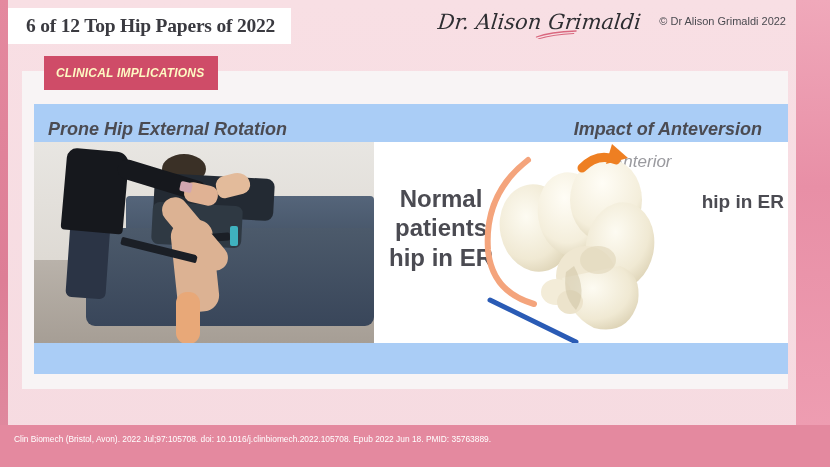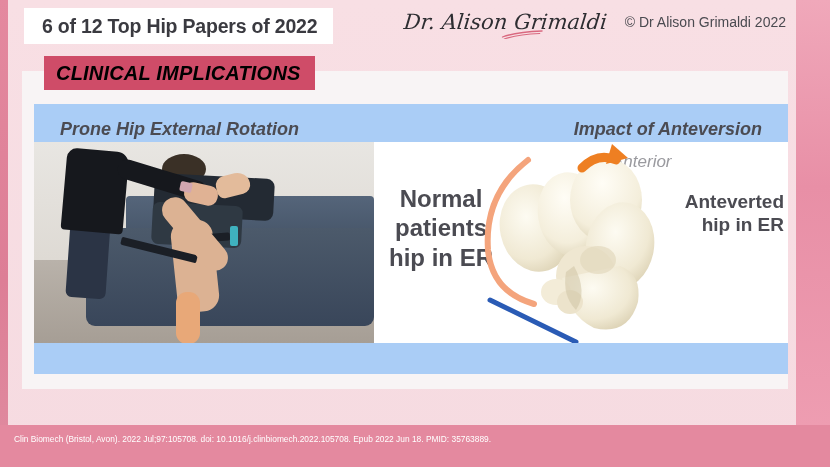--- a/index.html
+++ b/index.html
@@ -19,78 +19,79 @@
     position:absolute; left:0; top:0; width:8px; height:467px;
     background:linear-gradient(180deg,#e4899f 0%, #dd7e96 60%, #e08ba0 100%);
   }
   .edge-right {
     position:absolute; right:0; top:0; width:34px; height:467px;
     background:linear-gradient(180deg,#f0a8ba 0%, #e88fa6 40%, #ef9fb3 100%);
   }
 
   
   .title-chip {
-    position:absolute; left:24px; top:8px;
+    position:absolute; left:8px; top:8px;
     height:36px;
     background:#ffffff;
     display:flex; align-items:center;
     padding:0 16px 0 18px;
     font-size:19.5px; font-weight:bold; color:#3a3a40;
     letter-spacing:-0.2px;
+    font-family:Liberation Serif, serif;
   }
   .brand {
     position:absolute; right:44px; top:10px;
     display:flex; align-items:center; gap:14px;
   }
   .signature {
     font-family:"DejaVu Serif", serif;
     font-style:italic;
     font-size:21px;
     color:#2e2e32;
     position:relative;
     padding-right:4px;
     white-space:nowrap;
     transform:skewX(-6deg);
   }
   .sig-flourish {
     position:absolute; left:48%; bottom:-5px; width:42px; height:9px;
   }
   .brandtext { line-height:1.45; }
-  .brandtext .c1 { font-size:14px; color:#4a4a50; white-space:nowrap;text-align:center; }
+  .brandtext .c1 { font-size:11px; color:#4a4a50; white-space:nowrap;text-align:center; }
   .brandtext .c2 { font-size:10.5px; color:#4a4a50; letter-spacing:2.1px; white-space:nowrap; }
 
   
   .banner {
     position:absolute; left:44px; top:56px;
     height:34px;
     background:#cf4c68;
     display:flex; align-items:center;
     padding:0 14px 0 12px;
-    color:#000000;
-    font-size:20px; font-weight:bold; font-style:italic;
+    color:#fef9c3;
+    font-size:12px; font-weight:bold; font-style:italic;
     letter-spacing:.2px;
     z-index:5;
   }
 
   
   .card {
     position:absolute; left:22px; top:71px;
     width:766px; height:318px;
     background:#f8f4f5;
   }
   .panel-wrap {
     position:absolute; left:34px; top:104px;
     width:754px; height:270px;
     background:#ffffff;
   }
   .head-bar {
     position:absolute; left:0; top:0;
     width:754px; height:51px;
     background:#aacdf6;
-    display:flex; align-items:center;padding-left:12px;
+    display:flex; align-items:center;
   }
   .head-left {
     width:345px; padding-left:14px;
     font-size:18px; font-weight:bold; font-style:italic; color:#4b4b52;
   }
   .head-right {
     flex:1; text-align:right; padding-right:26px;
     font-size:18px; font-weight:bold; font-style:italic; color:#4b4b52;
   }
   .foot-bar {
@@ -239,21 +240,20 @@
 
     <div class="bone-panel">
 
       <div class="lbl-normal">
         <div>Normal</div>
         <div>patients</div>
         <div>hip in ER</div>
       </div>
 
       <div class="lbl-antev">
-        <div>Anteverted</div>
         <div>hip in ER</div>
       </div>
 
       <div class="lbl-anterior">Anterior</div>
 
       <svg class="bone-svg" viewBox="0 0 210 201">
         <defs>
           <radialGradient id="bg1" cx="40%" cy="35%" r="70%">
             <stop offset="0%" stop-color="#fdfbf2"></stop>
             <stop offset="70%" stop-color="#f0e9d3"></stop>

